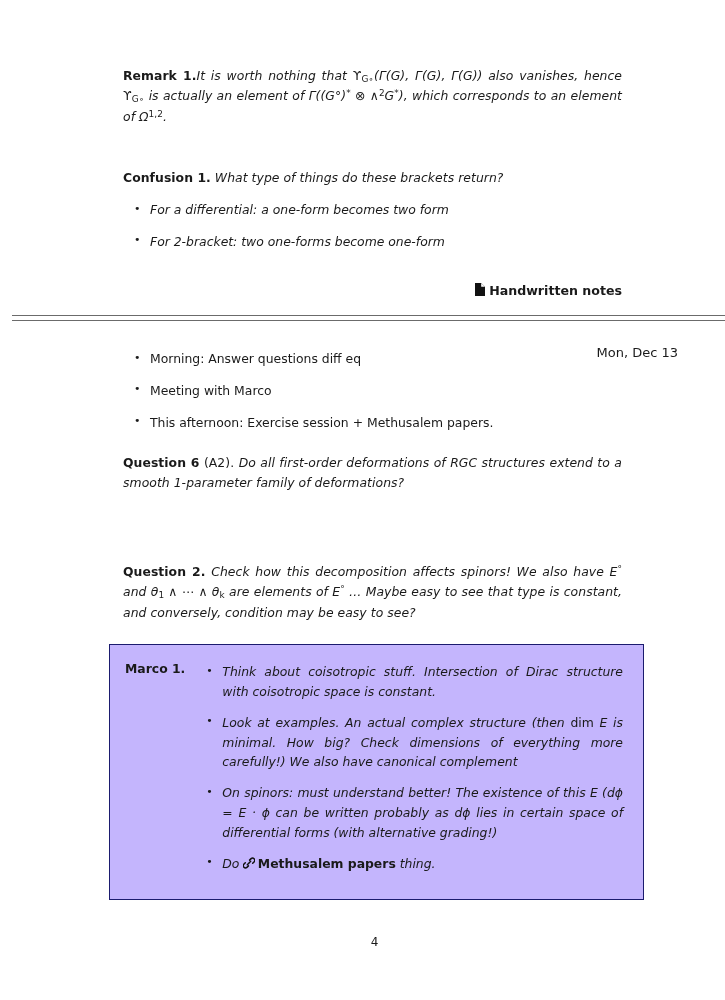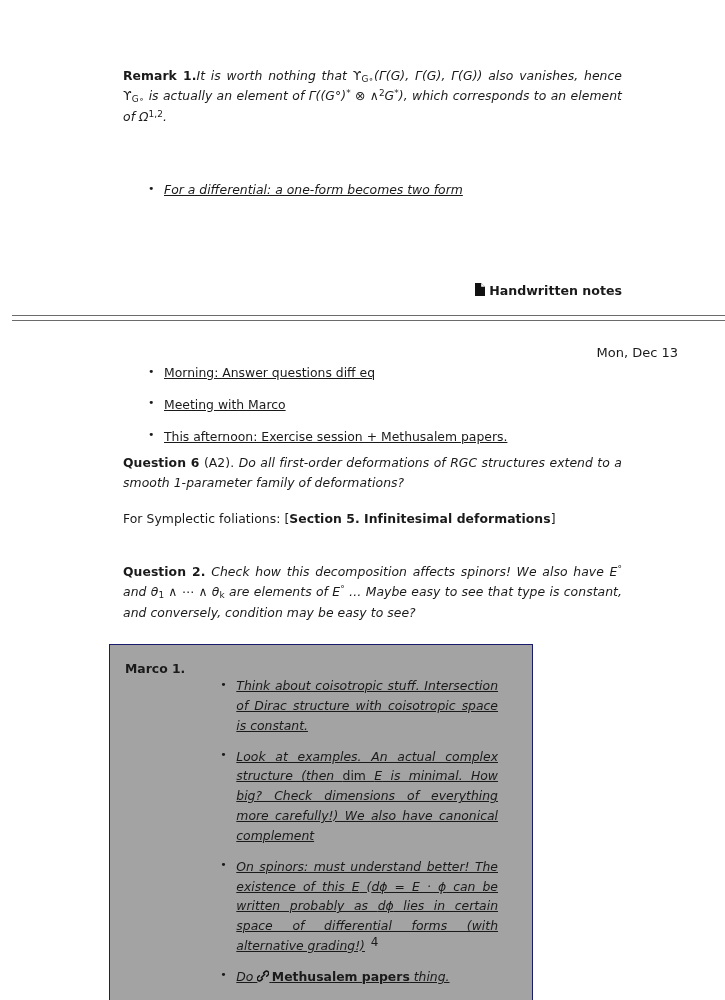--- a/index.html
+++ b/index.html
@@ -40,23 +40,22 @@
   .up { font-style: normal; }
 
   .sec-head {
     font-weight: bold;
     font-style: normal;
   }
 
   
   ul.bl {
     list-style: none;
-    margin: 17px;
+    margin: 3px;
     padding: 0;
-    text-decoration: underline;
   }
   ul.bl > li {
     position: relative;
     padding-left: 24px;
     margin: 0 0 12px 0;
     font-size: 12.4px;
     line-height: 1.6;
     text-align: justify;
   }
   ul.bl > li:last-child { margin-bottom: 0; }
@@ -75,23 +74,23 @@
     width: 725px;
     height: 0;
     border-top: 1.1px solid #6b6b6b;
   }
 
   
   .marco-box {
     position: absolute;
     left: 97px;
     top: 644px;
-    width: 424px;
+    width: 535px;
     box-sizing: border-box;
-    background: #a3a3a3;
+    background: #c4b5fd;
     border: 1.3px solid #1b1b6e;
     padding: 14px 17px 14px 15px;
   }
   .marco-inner {
     display: flex;
     align-items: flex-start;
   }
   .marco-label {
     font-weight: bold;
     font-size: 12.4px;
@@ -154,22 +153,24 @@
 </head>
 <body>
 
 <div class="page">
 
   <div class="content" style="top:66px;">
     <div class="blk it"><span class="sec-head">Remark 1.</span><span>It is worth nothing that </span><span class="mu"><span>ϒ</span><sub>G∘</sub></span><span>(Γ(G), Γ(G), Γ(G)) also vanishes, hence </span><span class="mu"><span>ϒ</span><sub>G∘</sub></span><span> is actually an element of Γ((G°)</span><sup>*</sup><span> ⊗ ∧</span><sup>2</sup><span>G</span><sup>*</sup><span>), which corresponds to an element of Ω</span><sup>1,2</sup><span>.</span></div>
   </div>
 
   <div class="content" style="top:168px;">
+    <div class="blk it"><span class="sec-head">Confusion 1.</span>&nbsp;<span>What type of things do these brackets return?</span></div>
     <ul class="bl it" style="margin-top:12px;">
       <li>For a differential:  a one-form becomes two form</li>
+      <li>For 2-bracket:  two one-forms become one-form</li>
     </ul>
   </div>
 
   <div class="content" style="top:283px;">
     <div class="hw-line"><span class="icon"><svg width="10" height="13" viewBox="0 0 10 13">
             <path d="M0 0 H6.2 L10 3.8 V13 H0 Z" fill="#111111"></path>
             <path d="M6.2 0 L10 3.8 H6.2 Z" fill="#ffffff"></path>
           </svg></span>&nbsp;<span>Handwritten notes</span></div>
   </div>
 
@@ -185,23 +186,20 @@
       <li>Morning:  Answer questions diff eq</li>
       <li>Meeting with Marco</li>
       <li>This afternoon: Exercise session + Methusalem papers.</li>
     </ul>
   </div>
 
   <div class="content" style="top:453px;">
     <div class="blk it"><span class="sec-head">Question 6</span><span class="up"> (A2).</span>&nbsp;<span>Do all first-order deformations of RGC structures extend to a smooth 1-parameter family of deformations?</span></div>
   </div>
 
-  <div class="content" style="top:509px;">
-    <div class="blk up"><span>For Symplectic foliations: [</span><span class="bd">Section 5.  Infinitesimal deformations</span><span>]</span></div>
-  </div>
 
   <div class="content" style="top:562px;">
     <div class="blk it"><span class="sec-head">Question 2.</span>&nbsp;<span>Check how this decomposition affects spinors! We also have </span><span class="mi"><span>E</span><sup>°</sup></span><span> and </span><span class="mi"><span>θ</span><sub>1</sub></span><span> ∧ ⋯ ∧ </span><span class="mi"><span>θ</span><sub>k</sub></span><span> are elements of </span><span class="mi"><span>E</span><sup>°</sup></span><span> … Maybe easy to see that type is constant, and conversely, condition may be easy to see?</span></div>
   </div>
 
   <div class="marco-box">
     <div class="marco-inner">
       <div class="marco-label">Marco 1.</div>
       <div class="marco-list">
         <ul class="bl" id="marco-items">

